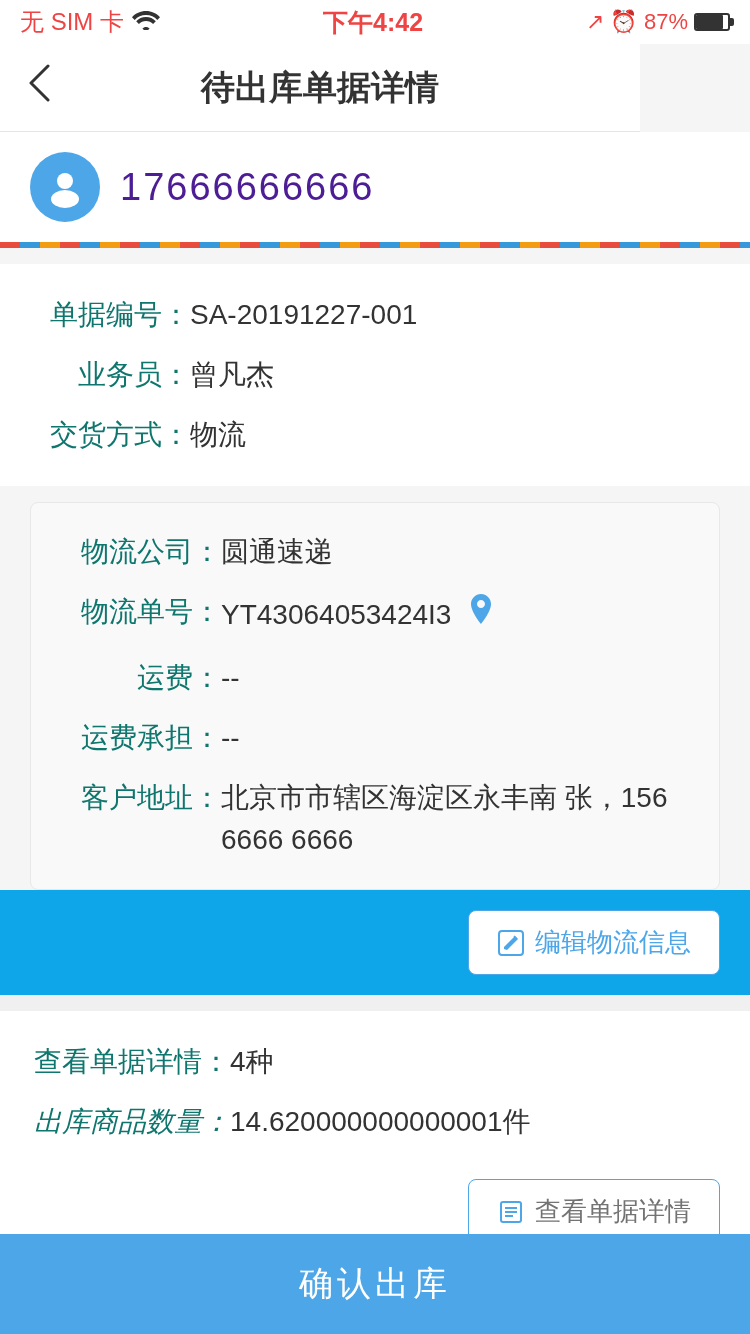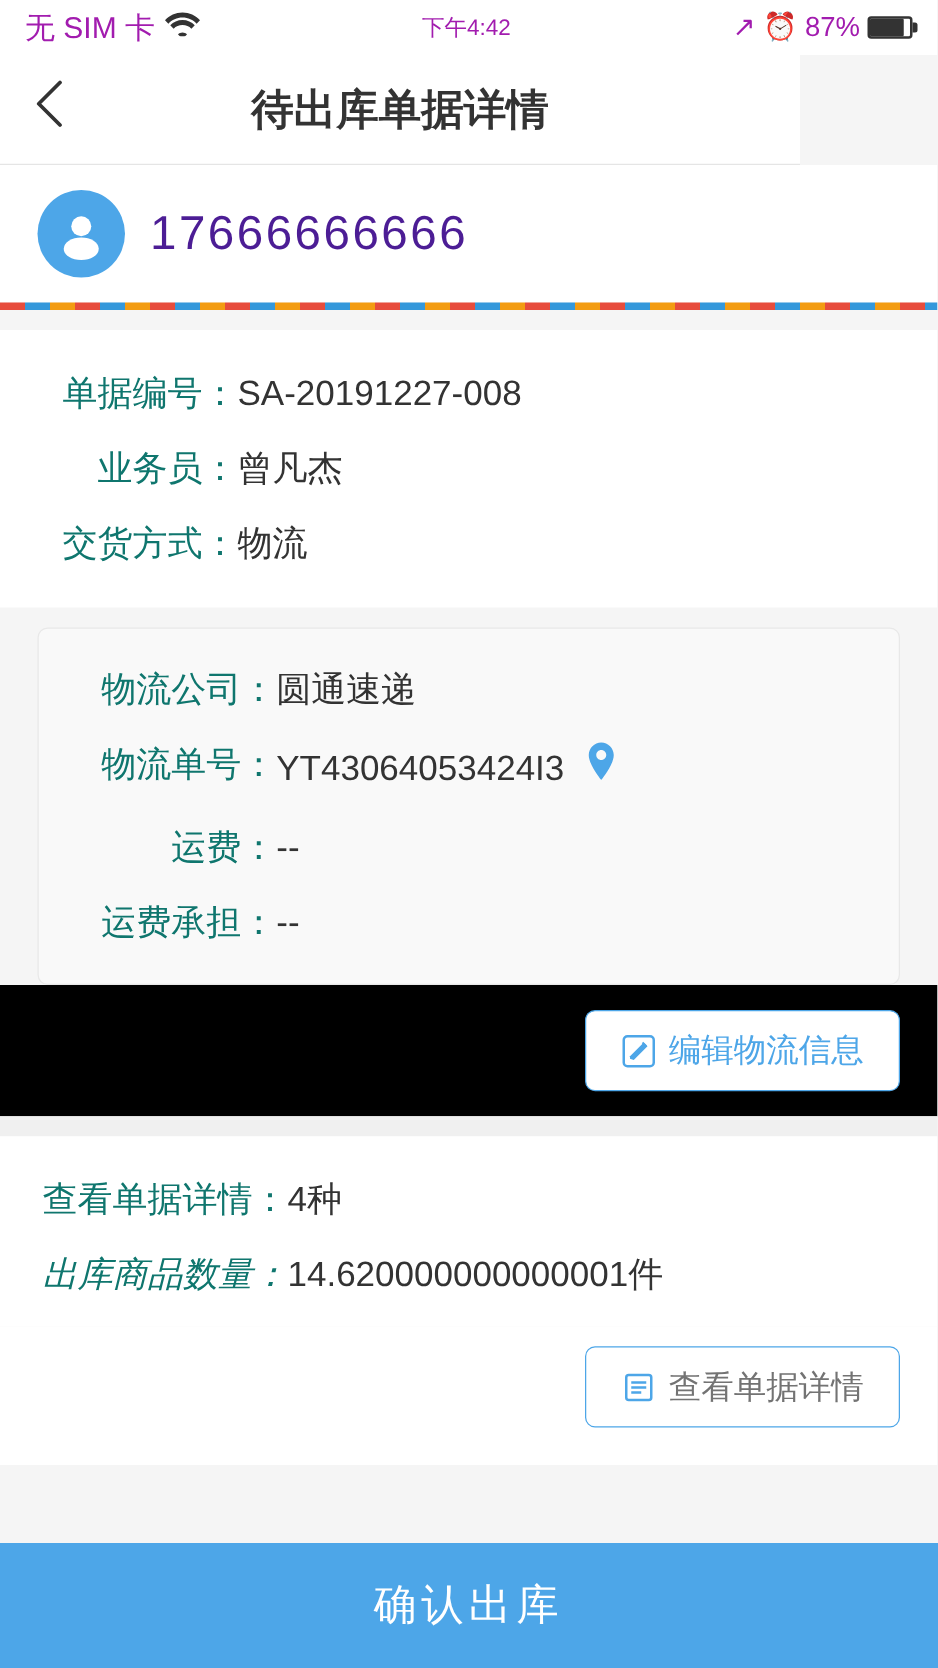--- a/index.html
+++ b/index.html
@@ -17,30 +17,30 @@
     
     .status-bar {
       width: 750px;
       height: 44px;
       background: #fff;
       display: flex;
       align-items: center;
       justify-content: space-between;
       padding: 0 20px;
       font-size: 24px;
-      color: #a21caf;
+      color: #ef4444;
     }
     .status-left {
       display: flex;
       align-items: center;
       gap: 8px;
     }
     .status-center {
-      font-size: 18px;
-      font-weight: 400;
+      font-size: 25px;
+      font-weight: 700;
     }
     .status-right {
       display: flex;
       align-items: center;
       gap: 6px;
       font-size: 22px;
     }
 
     
     .nav-bar {
@@ -148,21 +148,21 @@
       border-radius: 8px;
       margin: 16px 30px 0 30px;
       padding: 28px 30px;
     }
 
     
     .edit-button-row {
       display: flex;
       justify-content: flex-end;
       padding: 20px 30px;
-      background: #000000;
+      background: #0ea5e9;
     }
     .edit-btn {
       display: flex;
       align-items: center;
       gap: 10px;
       border: 1px solid #4da6e8;
       border-radius: 8px;
       padding: 14px 28px;
       color: #4da6e8;
       font-size: 26px;
@@ -270,21 +270,21 @@
     </svg>
   </div>
   <span class="customer-phone">17666666666</span>
 </div>
 
 <div class="dashed-line"></div>
 
 <div class="info-section">
   <div class="info-row">
     <span class="info-label">单据编号：</span>
-    <span class="info-value">SA-20191227-008</span>
+    <span class="info-value">SA-20191227-001</span>
   </div>
   <div class="info-row">
     <span class="info-label">业务员：</span>
     <span class="info-value">曾凡杰</span>
   </div>
   <div class="info-row">
     <span class="info-label">交货方式：</span>
     <span class="info-value">物流</span>
   </div>
 </div>
@@ -305,20 +305,24 @@
       </span>
     </span>
   </div>
   <div class="info-row">
     <span class="info-label">运费：</span>
     <span class="info-value">--</span>
   </div>
   <div class="info-row">
     <span class="info-label">运费承担：</span>
     <span class="info-value">--</span>
+  </div>
+  <div class="info-row">
+    <span class="info-label">客户地址：</span>
+    <span class="info-value address">北京市市辖区海淀区永丰南  张，156 6666 6666</span>
   </div>
 </div>
 
 <div class="edit-button-row">
   <button class="edit-btn">
     <svg width="28" height="28" viewBox="0 0 28 28">
       <rect x="2" y="2" width="24" height="24" rx="3" fill="none" stroke="#4da6e8" stroke-width="2"></rect>
       <path d="M7 18l3-3 8-8 3 3-8 8-3 3-3-1z" fill="#4da6e8"></path>
       <path d="M17 7l3 3" stroke="#4da6e8" stroke-width="1.5"></path>
     </svg>

